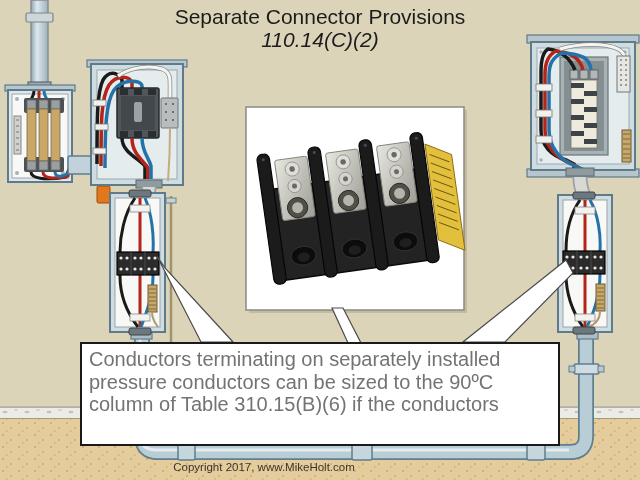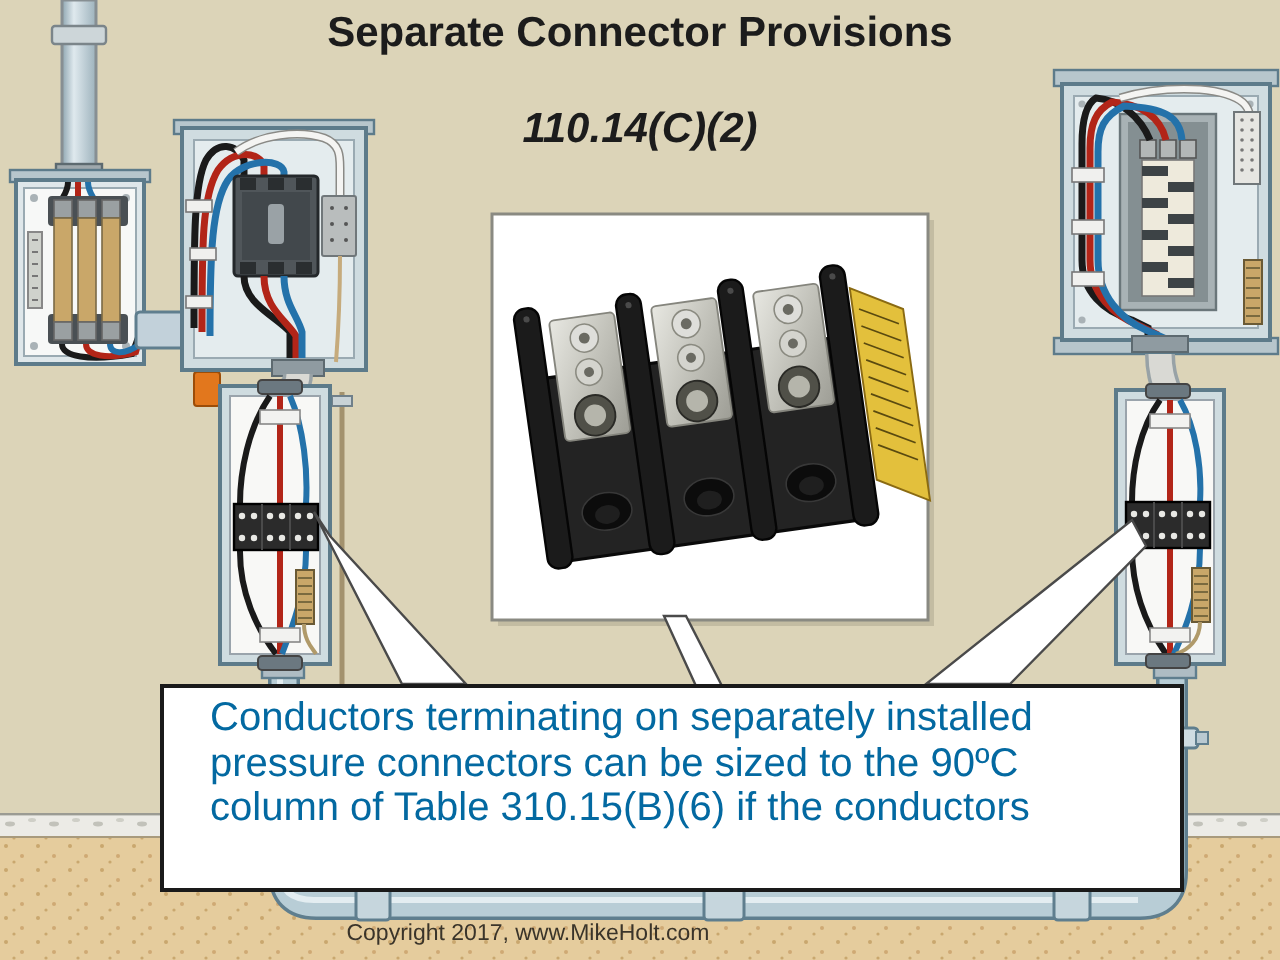--- a/index.html
+++ b/index.html
@@ -3,28 +3,28 @@
 <meta charset="utf-8">
 <style>
   html,body{margin:0;padding:0;background:#888;}
   .slide{
     position:relative;width:640px;height:480px;overflow:hidden;
     background:#dcd4b8;font-family:"Liberation Sans",sans-serif;
   }
   .scene{position:absolute;left:0;top:0;width:640px;height:480px;display:block;}
   .title-block{
     position:absolute;left:0;top:5px;width:640px;text-align:center;
-    color:#1c1c1c;z-index:5;pointer-events:none;font-weight:bold;
+    color:#1c1c1c;z-index:5;pointer-events:none;
   }
   .title-line1{font-size:21px;line-height:23px;}
-  .title-line2{font-size:21px;line-height:23px;font-style:italic;margin-top:25px;}
+  .title-line2{font-size:21px;line-height:23px;font-style:italic;}
   .callout-box{
     position:absolute;left:80px;top:342px;width:462px;height:92px;
     background:#ffffff;border:2px solid #1a1a1a;z-index:6;
-    padding:4px 23px;color:#0369a1;
+    padding:4px 7px;color:#737373;
   }
   .callout-line{font-size:20px;line-height:22.5px;white-space:nowrap;}
   .copyright-bar{
     position:absolute;left:0;top:461px;width:528px;text-align:center;
     font-size:11.5px;color:#3a342a;z-index:5;
   }
 </style>
 </head>
 <body>
 
@@ -385,19 +385,19 @@
   </g>
 </svg>
 
   <div class="title-block">
     <div class="title-line1">Separate Connector Provisions</div>
     <div class="title-line2">110.14(C)(2)</div>
   </div>
 
   <div class="callout-box">
     <div class="callout-line">Conductors terminating on separately installed</div>
-    <div class="callout-line">pressure connectors can be sized to the 90ºC</div>
+    <div class="callout-line">pressure conductors can be sized to the 90ºC</div>
     <div class="callout-line">column of Table 310.15(B)(6) if the conductors</div>
   </div>
 
   <div class="copyright-bar">Copyright 2017, www.MikeHolt.com</div>
 
 </div>
 
 </body></html>

